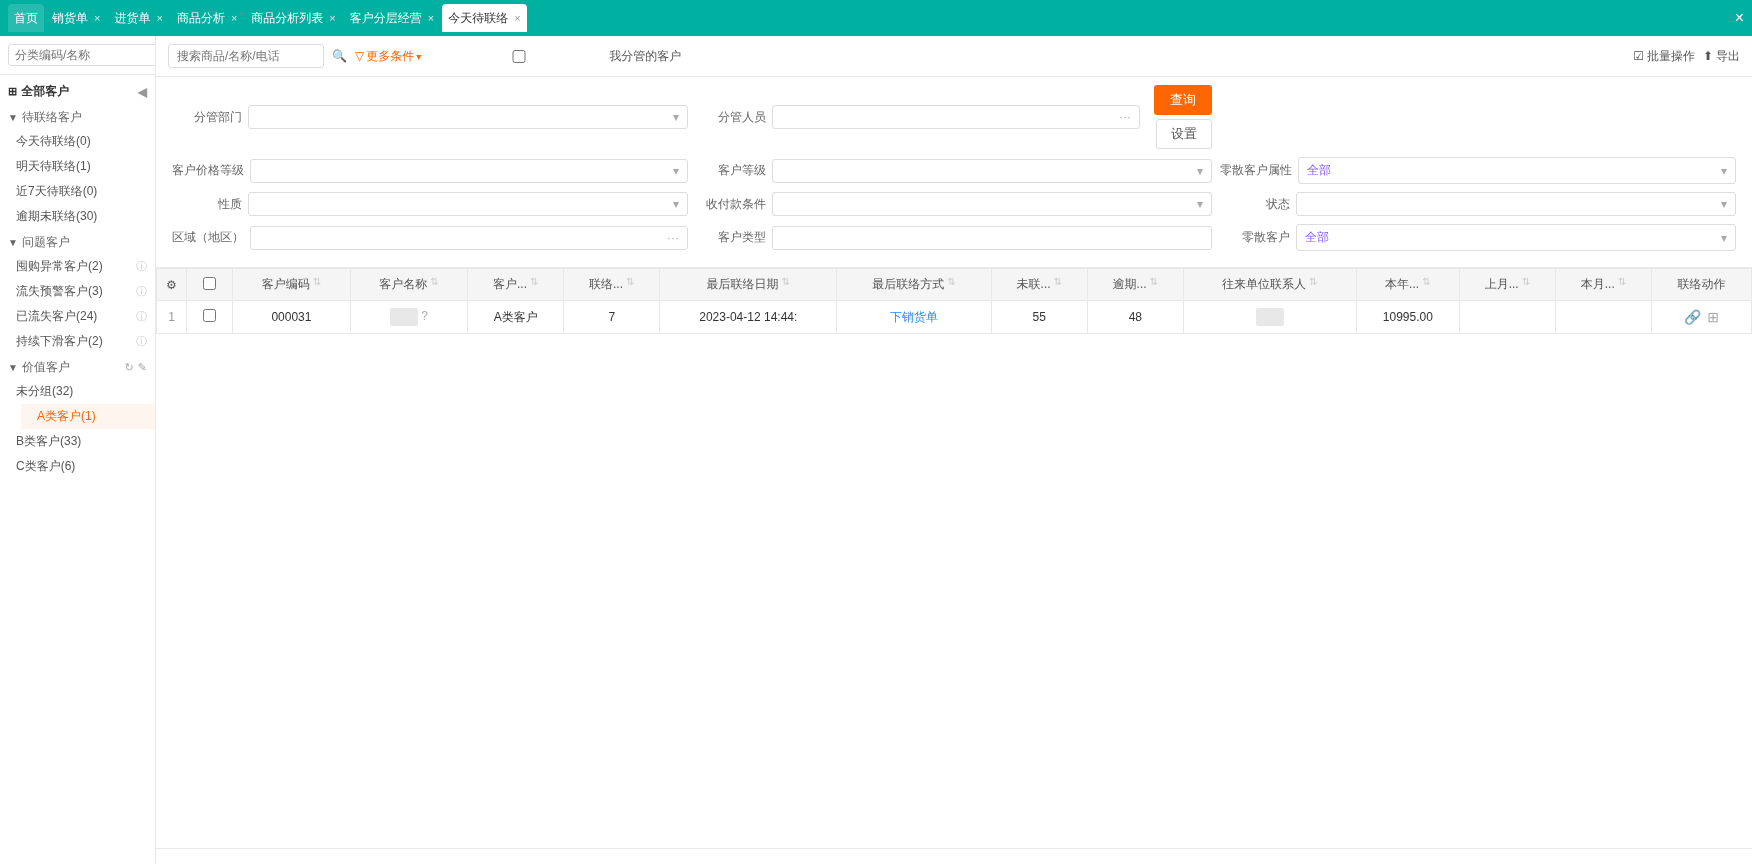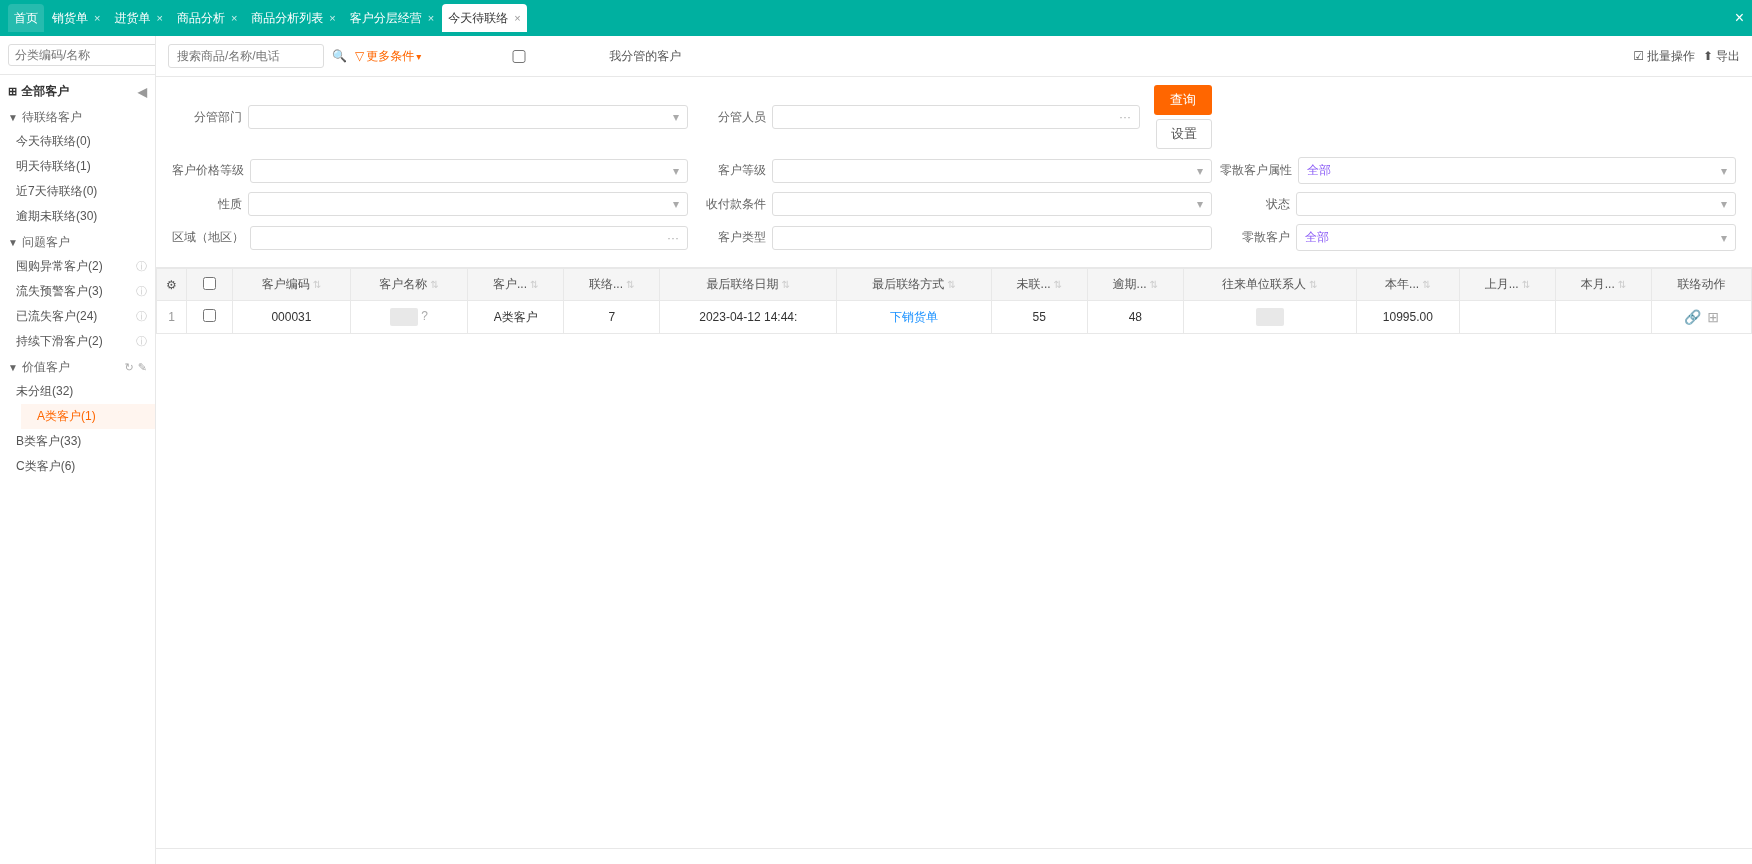--- a/index.html
+++ b/index.html
@@ -282,21 +282,20 @@
       padding: 7px 8px;
       color: #555;
       white-space: nowrap;
       font-weight: normal;
       text-align: center;
       position: sticky;
       top: 0;
     }
     table th .col-sort {
       display: inline-flex;
-      align-items: center;
       gap: 3px;
     }
     table th .sort-icon {
       color: #ccc;
       font-size: 10px;
     }
     table td {
       border: 1px solid #e8e8e8;
       padding: 7px 8px;
       color: #333;

